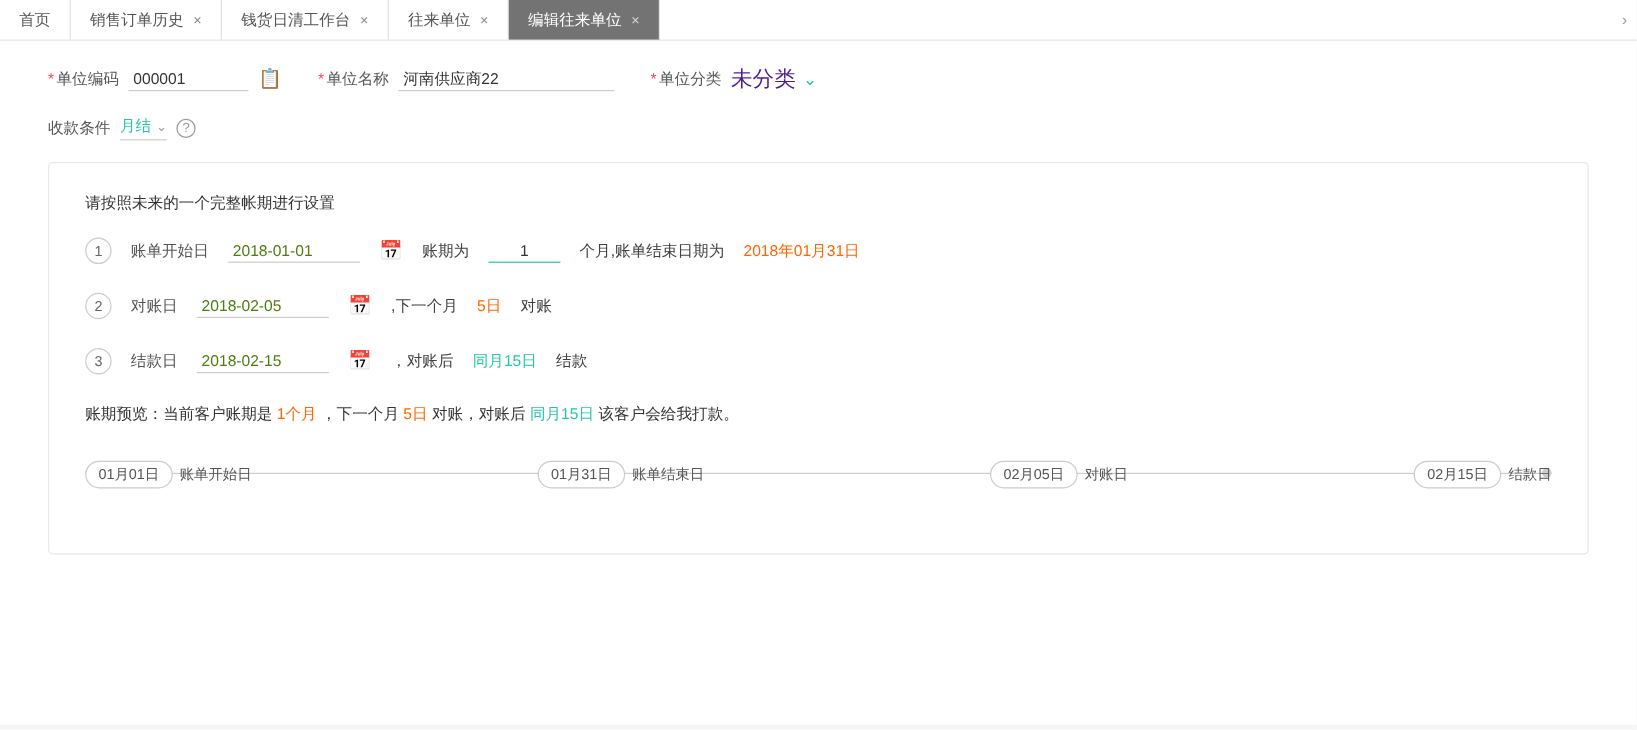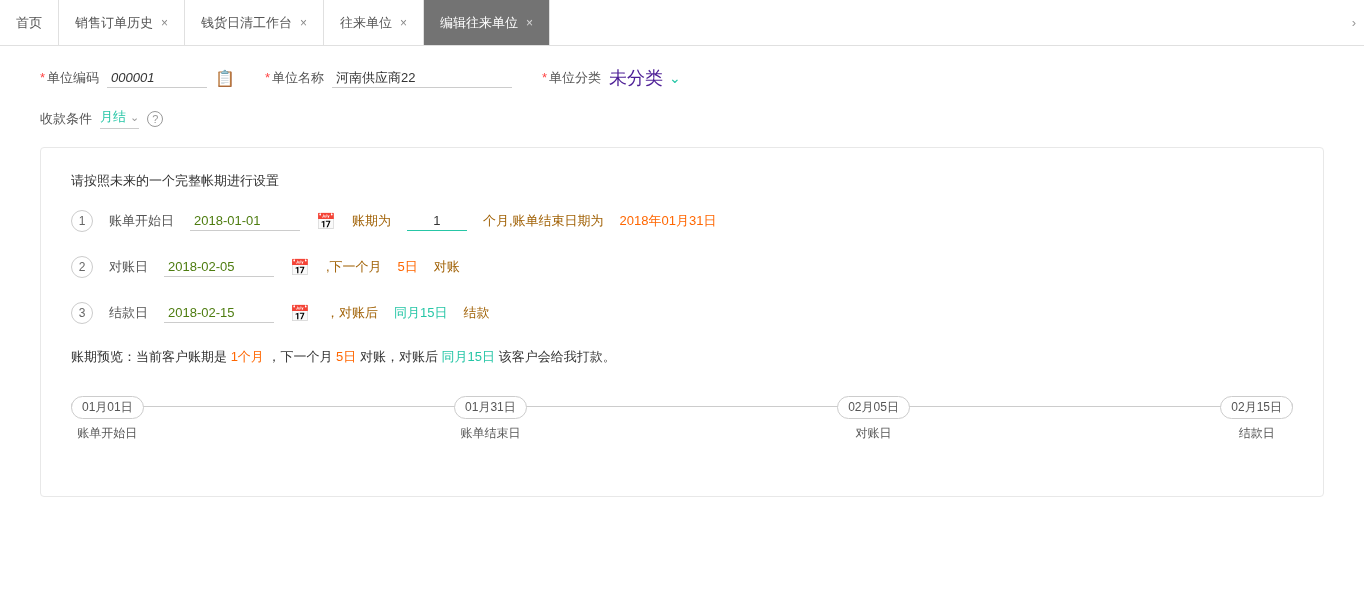--- a/index.html
+++ b/index.html
@@ -4,21 +4,21 @@
   <style>
     * { box-sizing: border-box; margin: 0; padding: 0; }
     body { font-family: "Microsoft YaHei", "PingFang SC", sans-serif; font-size: 13px; background: #f5f5f5; color: #333; }
 
     
     .tab-bar {
       display: flex;
       background: #fff;
       border-bottom: 1px solid #e0e0e0;
       align-items: stretch;
-      height: 46px;
+      height: 34px;
     }
     .tab {
       display: flex;
       align-items: center;
       padding: 0 16px;
       cursor: pointer;
       border-right: 1px solid #e0e0e0;
       font-size: 13px;
       color: #555;
       white-space: nowrap;
@@ -71,21 +71,21 @@
     .required-star { color: #f44; margin-right: 2px; }
     .form-input {
       border: none;
       border-bottom: 1px solid #ccc;
       outline: none;
       padding: 2px 4px;
       font-size: 13px;
       color: #333;
       background: transparent;
     }
-    .input-unit-code { width: 100px; font-style: italic; }
+    .input-unit-code { width: 100px; }
     .input-unit-name { width: 180px; }
 
     
     .radio-group {
       display: flex;
       align-items: center;
       gap: 16px;
     }
     .radio-item {
       display: flex;
@@ -193,21 +193,21 @@
     .step-label { color: #555; font-size: 13px; white-space: nowrap; }
     .step-date-input {
       border: none;
       border-bottom: 1px solid #ccc;
       outline: none;
       font-size: 13px;
       width: 110px;
       padding: 2px 4px;
       color: #4d7c0f;
     }
-    .step-info { font-size: 13px; color: #a16207; }
+    .step-info { font-size: 13px; color: #404040; }
     .highlight-orange { color: #f60; }
     .highlight-teal { color: #26c6a6; }
     .period-input {
       border: none;
       border-bottom: 1px solid #26c6a6;
       outline: none;
       font-size: 13px;
       width: 60px;
       text-align: center;
       color: #333;
@@ -235,21 +235,21 @@
       background: #ccc;
     }
     .timeline-nodes {
       display: flex;
       justify-content: space-between;
       align-items: flex-start;
       position: relative;
     }
     .timeline-node {
       display: flex;
-      flex-direction: column;
+      flex-direction: row;
       align-items: center;
       gap: 6px;
     }
     .node-pill {
       background: #fff;
       border: 1px solid #ccc;
       border-radius: 12px;
       padding: 2px 10px;
       font-size: 12px;
       color: #555;

